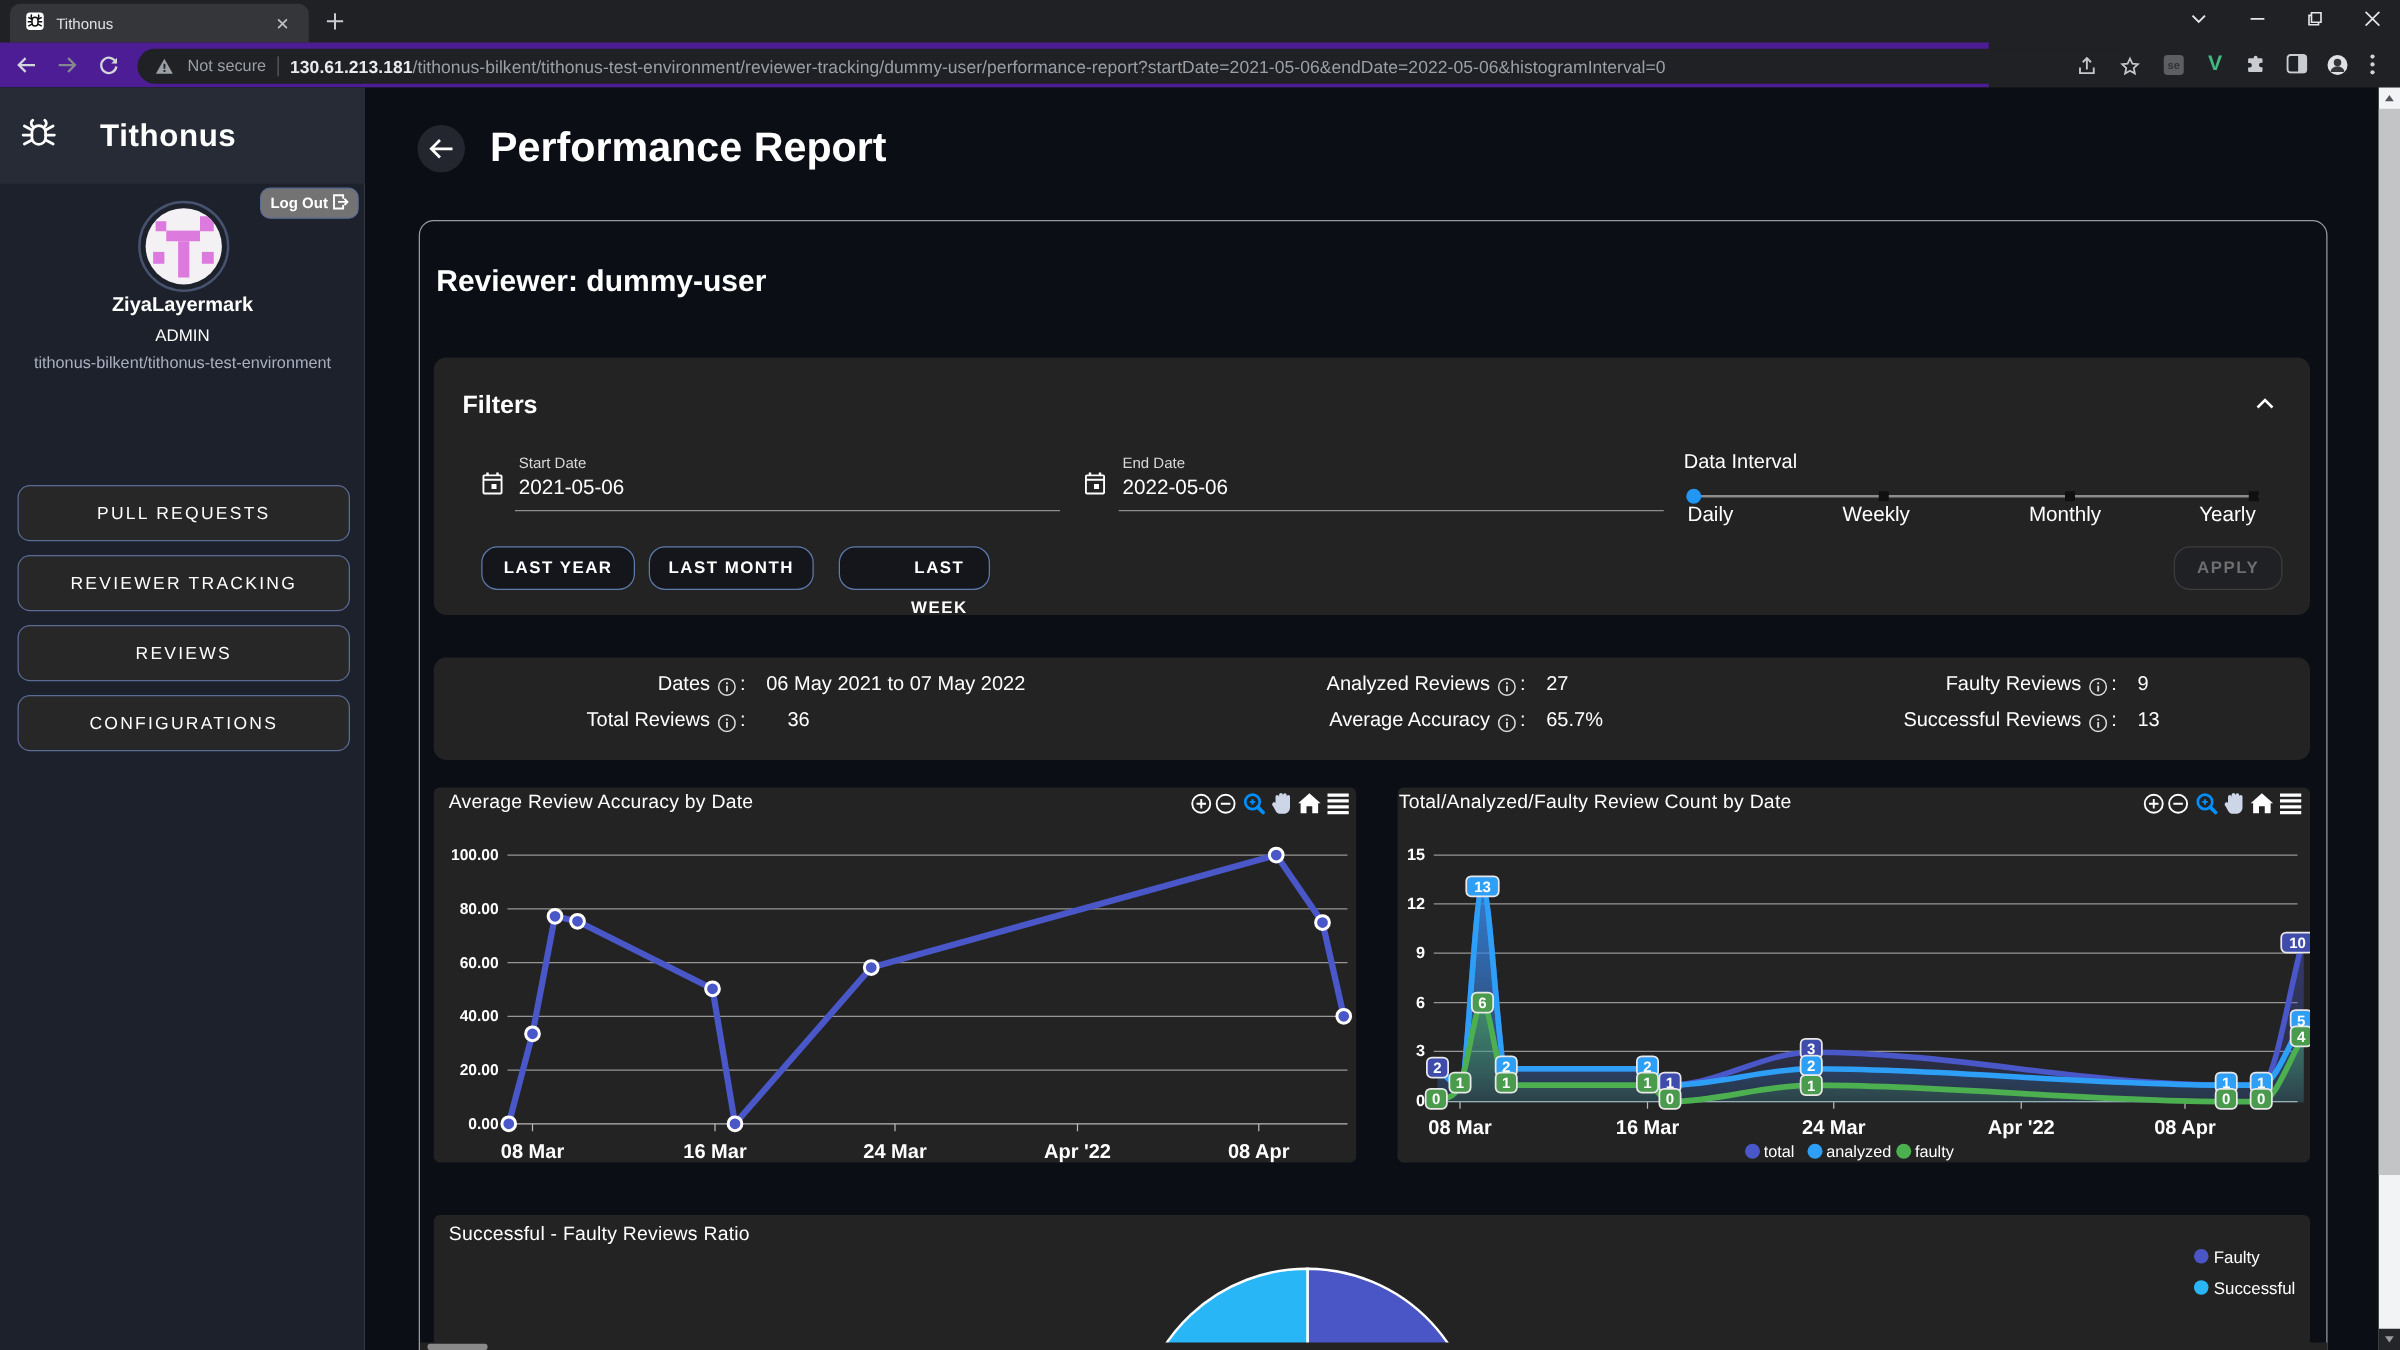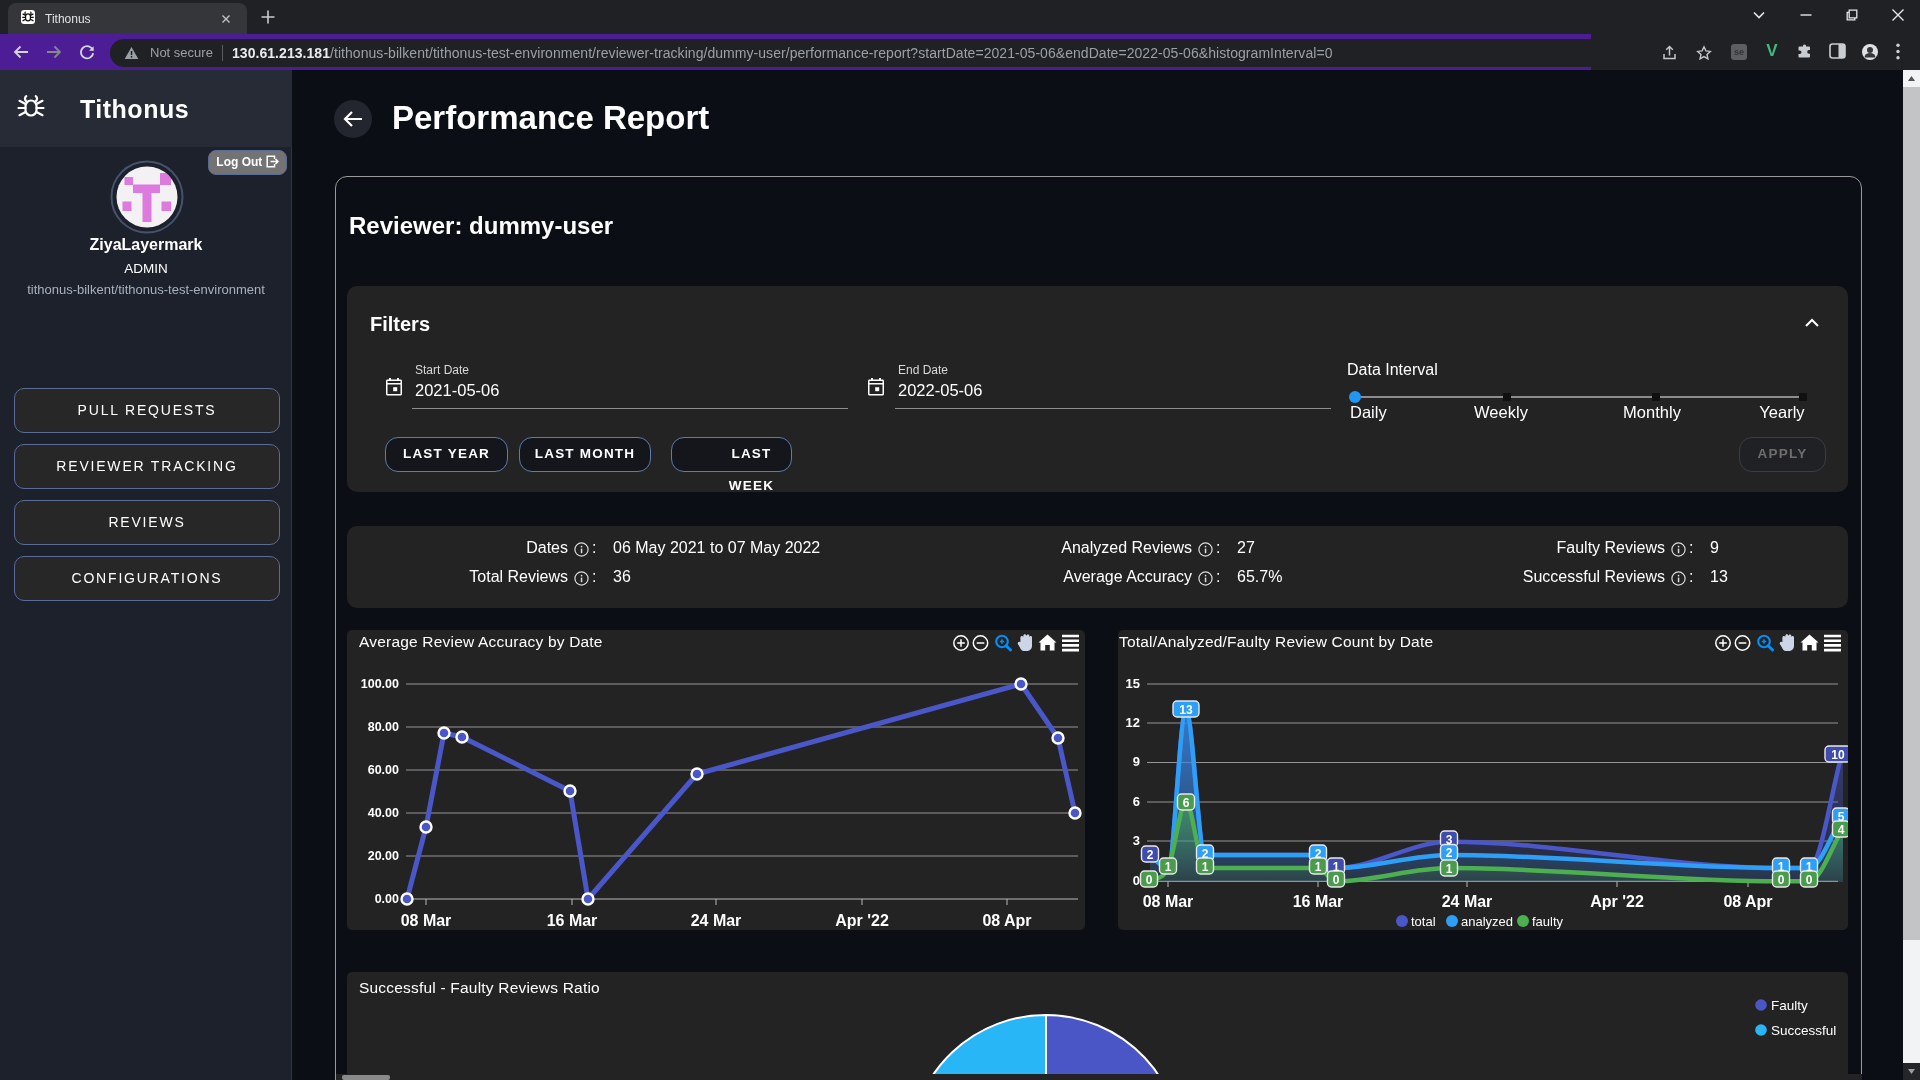--- a/index.html
+++ b/index.html
@@ -236,21 +236,21 @@
       <svg class="abs info" style="left:574px; top:472px;">
           <use href="#infoi"></use>
         </svg>
       <div class="stat" style="left:592px; top:469px;">:</div>
       <div class="stat" style="left:613px; top:469px;">06 May 2021 to 07 May 2022</div>
       <div class="stat" style="left:368px; top:498px; width:200px; text-align:right;">Total Reviews</div>
       <svg class="abs info" style="left:574px; top:501px;">
           <use href="#infoi"></use>
         </svg>
       <div class="stat" style="left:592px; top:498px;">:</div>
-      <div class="stat" style="left:613px; top:498px;">36</div>
+      <div class="stat" style="left:630px; top:498px;">36</div>
       <div class="stat" style="left:992px; top:469px; width:200px; text-align:right;">Analyzed Reviews</div>
       <svg class="abs info" style="left:1198px; top:472px;">
           <use href="#infoi"></use>
         </svg>
       <div class="stat" style="left:1216px; top:469px;">:</div>
       <div class="stat" style="left:1237px; top:469px;">27</div>
       <div class="stat" style="left:992px; top:498px; width:200px; text-align:right;">Average Accuracy</div>
       <svg class="abs info" style="left:1198px; top:501px;">
           <use href="#infoi"></use>
         </svg>

